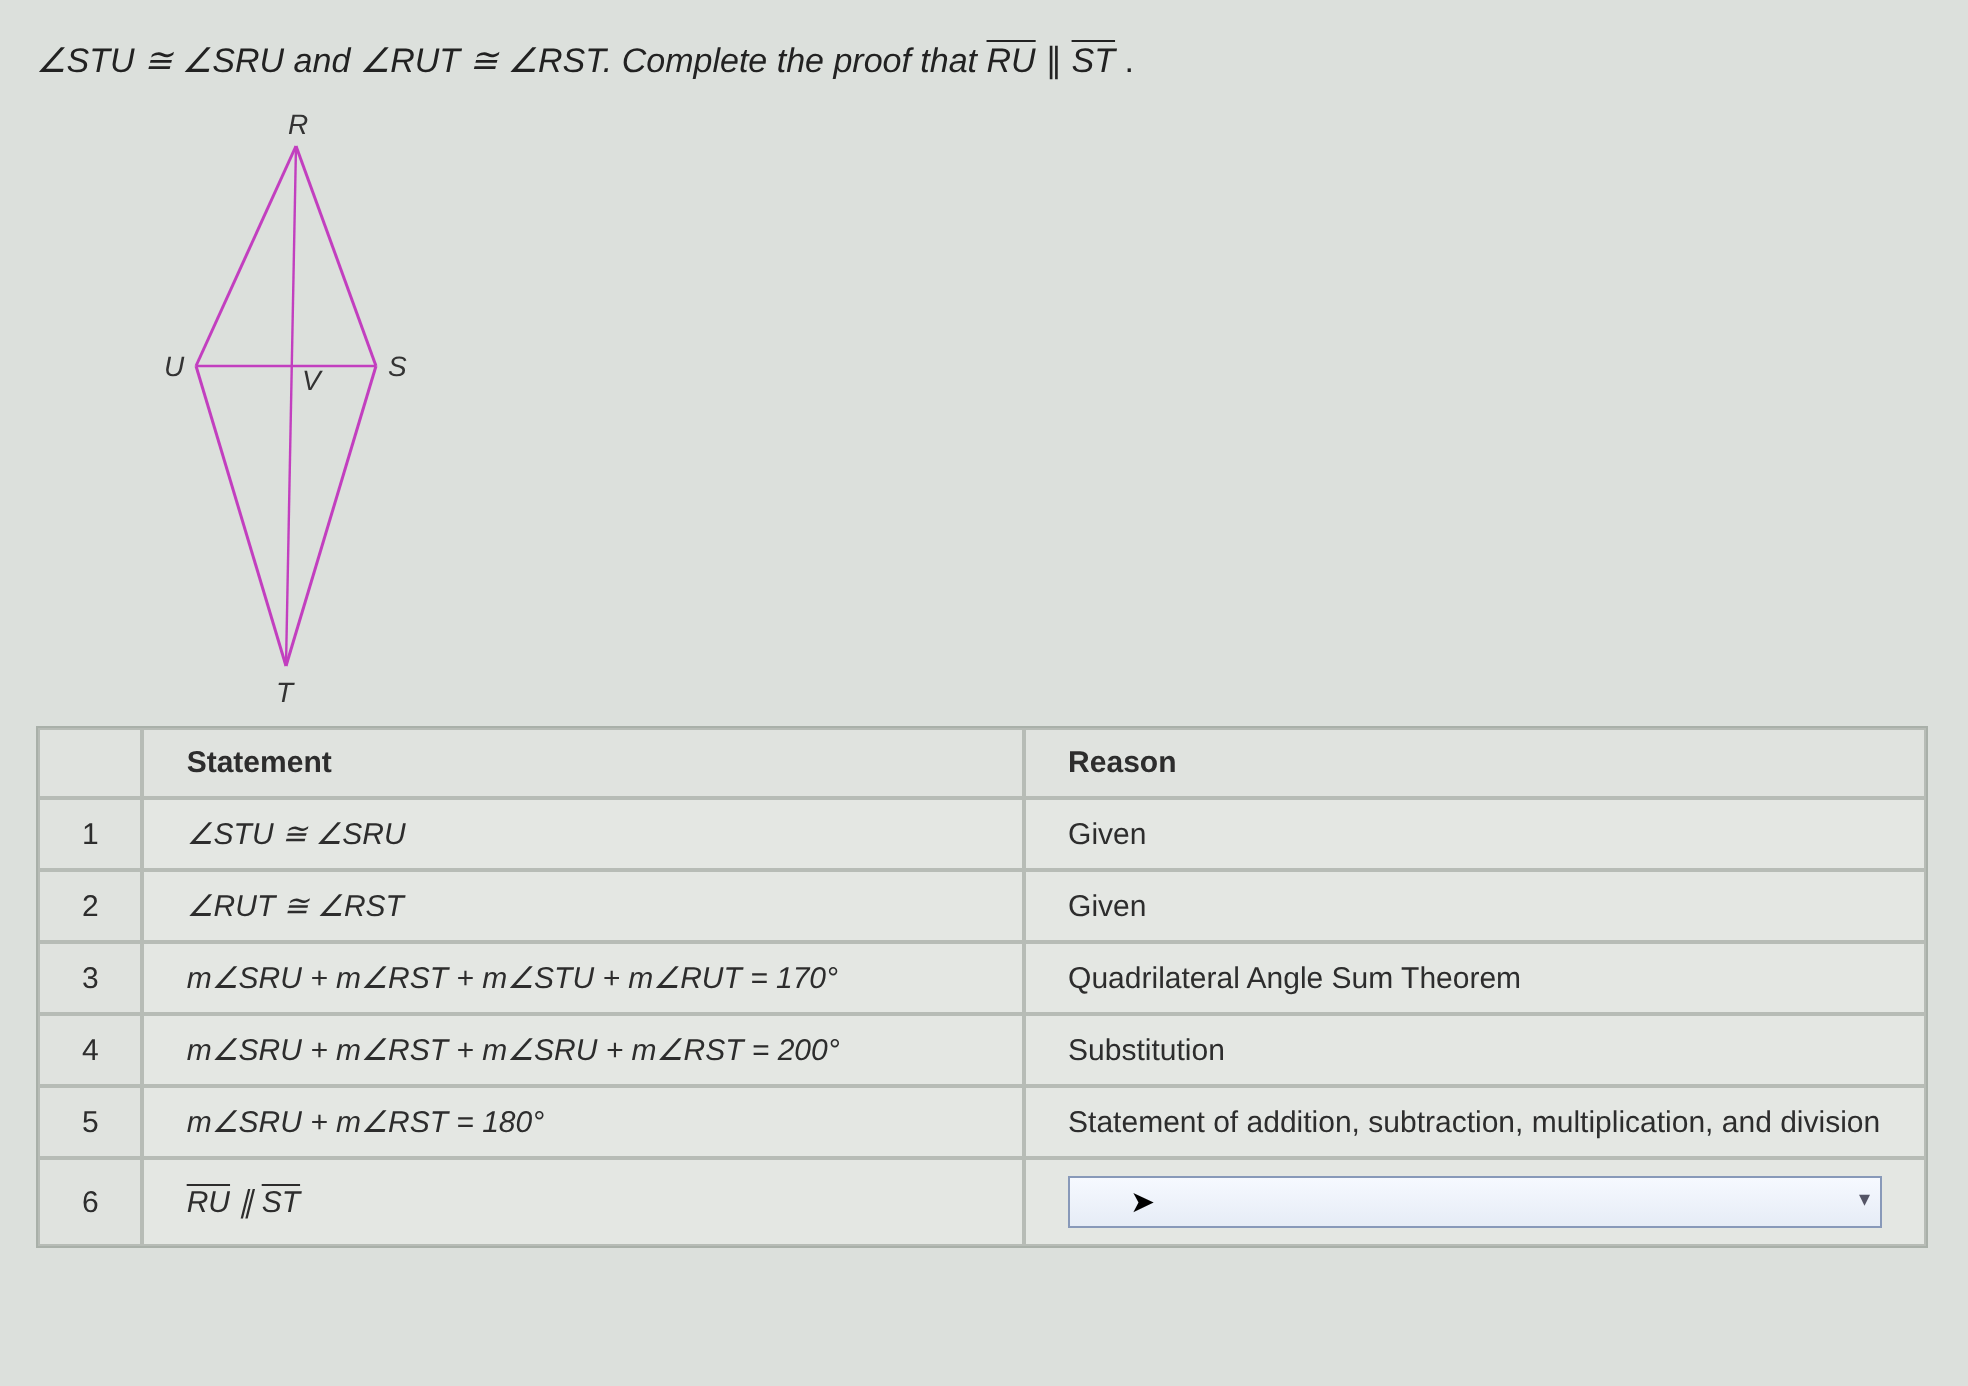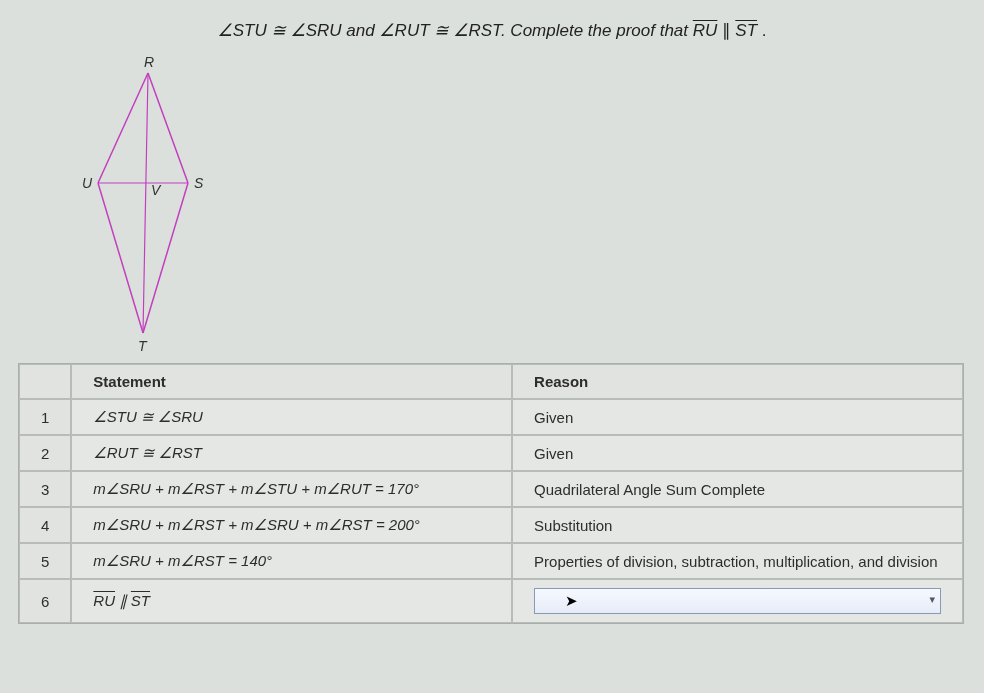--- a/index.html
+++ b/index.html
@@ -10,21 +10,20 @@
       font-family: Verdana, Arial, sans-serif;
       font-size: 16px;
       color: #333;
       padding: 20px 18px;
       overflow: hidden;
     }
     .problem-text {
       font-size: 17px;
       margin-bottom: 12px;
       color: #222;
-      text-align: center;
     }
     .math { font-style: italic; }
     .overline { text-decoration: overline; }
     .diagram {
       width: 160px;
       height: 300px;
       margin: 0 0 10px 50px;
     }
     table.proof {
       width: 946px;
@@ -125,31 +124,31 @@
       <td class="reason">Given</td>
     </tr>
     <tr>
       <td class="num">2</td>
       <td class="stmt math">∠RUT ≅ ∠RST</td>
       <td class="reason">Given</td>
     </tr>
     <tr>
       <td class="num">3</td>
       <td class="stmt math">m∠SRU + m∠RST + m∠STU + m∠RUT = 170°</td>
-      <td class="reason">Quadrilateral Angle Sum Complete</td>
+      <td class="reason">Quadrilateral Angle Sum Theorem</td>
     </tr>
     <tr>
       <td class="num">4</td>
       <td class="stmt math">m∠SRU + m∠RST + m∠SRU + m∠RST = 200°</td>
       <td class="reason">Substitution</td>
     </tr>
     <tr>
       <td class="num">5</td>
-      <td class="stmt math">m∠SRU + m∠RST = 140°</td>
-      <td class="reason">Properties of division, subtraction, multiplication, and division</td>
+      <td class="stmt math">m∠SRU + m∠RST = 180°</td>
+      <td class="reason">Statement of addition, subtraction, multiplication, and division</td>
     </tr>
     <tr>
       <td class="num">6</td>
       <td class="stmt math">
         <span class="overline">RU</span><span> ∥ </span><span class="overline">ST</span>
       </td>
       <td class="reason">
         <div class="dd">
           <span class="cursor">➤</span>
         </div>

